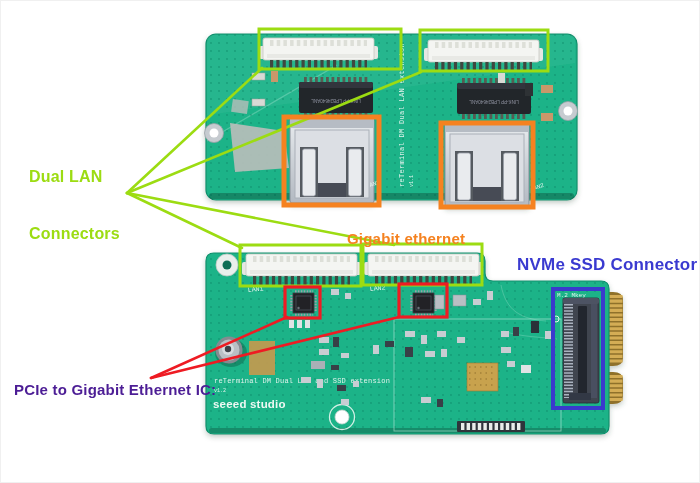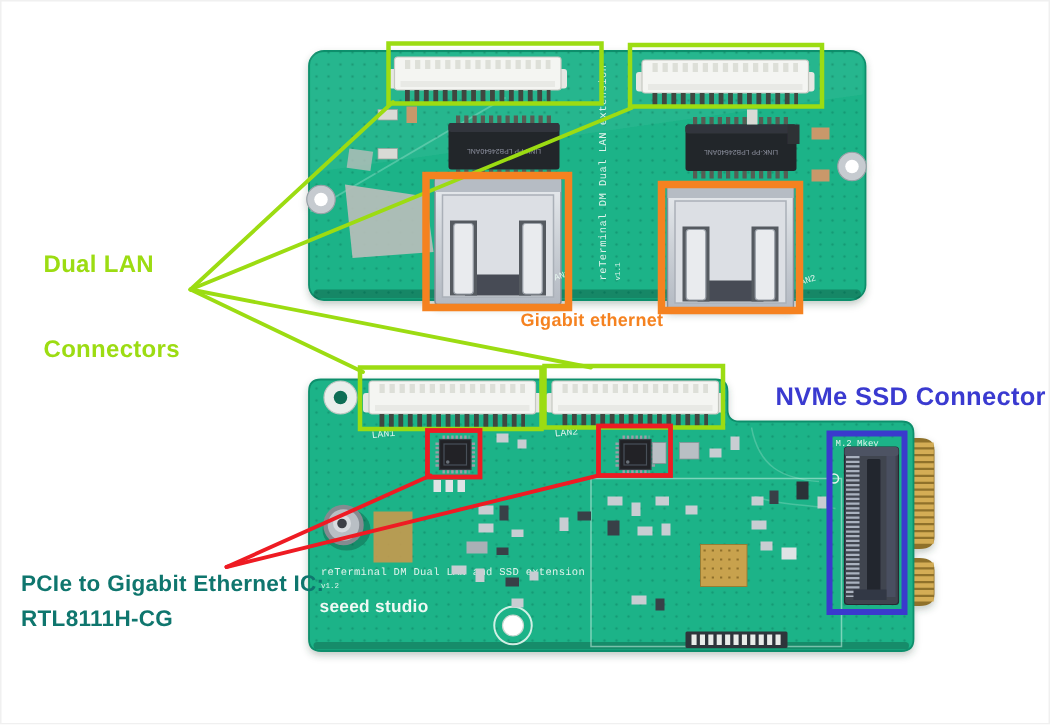--- a/index.html
+++ b/index.html
@@ -4,23 +4,23 @@
 <style>
   html,body{margin:0;padding:0;background:#fff;}
   .stage{
     position:relative;width:700px;height:483px;background:#ffffff;
     font-family:"Liberation Sans",sans-serif;overflow:hidden;
     border:1px solid #f0f0f0;box-sizing:border-box;
   }
   .stage svg{position:absolute;left:0;top:0;}
   .ann{position:absolute;font-weight:700;white-space:nowrap;letter-spacing:.2px;}
   .ann.green{color:#9CDC12;font-size:16px;}
-  .ann.orange{color:#F58220;font-size:12px;}
+  .ann.orange{color:#F58220;font-size:15px;margin-top:24px;}
   .ann.blue{color:#3A3AD0;font-size:17px;text-align:right;}
-  .ann.red{color:#0f766e;font-size:15px;}
+  .ann.red{color:#4c1d95;font-size:15px;}
   #lbl-dual1{left:28px;top:167px;}
   #lbl-dual2{left:28px;top:200px;margin-top:24px;}
   #lbl-gig{left:346px;top:205px;}
   #lbl-nvme{left:516px;top:254px;}
   #lbl-red1{left:13px;top:380px;}
   #lbl-red2{left:13px;top:403px;}
   .silk{font-family:"Liberation Mono",monospace;}
 </style>
 </head>
 <body>
@@ -269,15 +269,14 @@
 
     <rect x="552" y="288" width="50" height="119" stroke="#3A3ACD" stroke-width="4"></rect>
   </g>
 </svg>
 
 <div class="ann green" id="lbl-dual1">Dual LAN</div>
 <div class="ann green" id="lbl-dual2">Connectors</div>
 <div class="ann orange" id="lbl-gig">Gigabit ethernet</div>
 <div class="ann blue" id="lbl-nvme">NVMe SSD Connector</div>
 <div class="ann red" id="lbl-red1">PCIe to Gigabit Ethernet IC:</div>
-<div class="ann red" id="lbl-red2">RTL8111H-CG</div>
 
 </div>
 
 </body></html>

